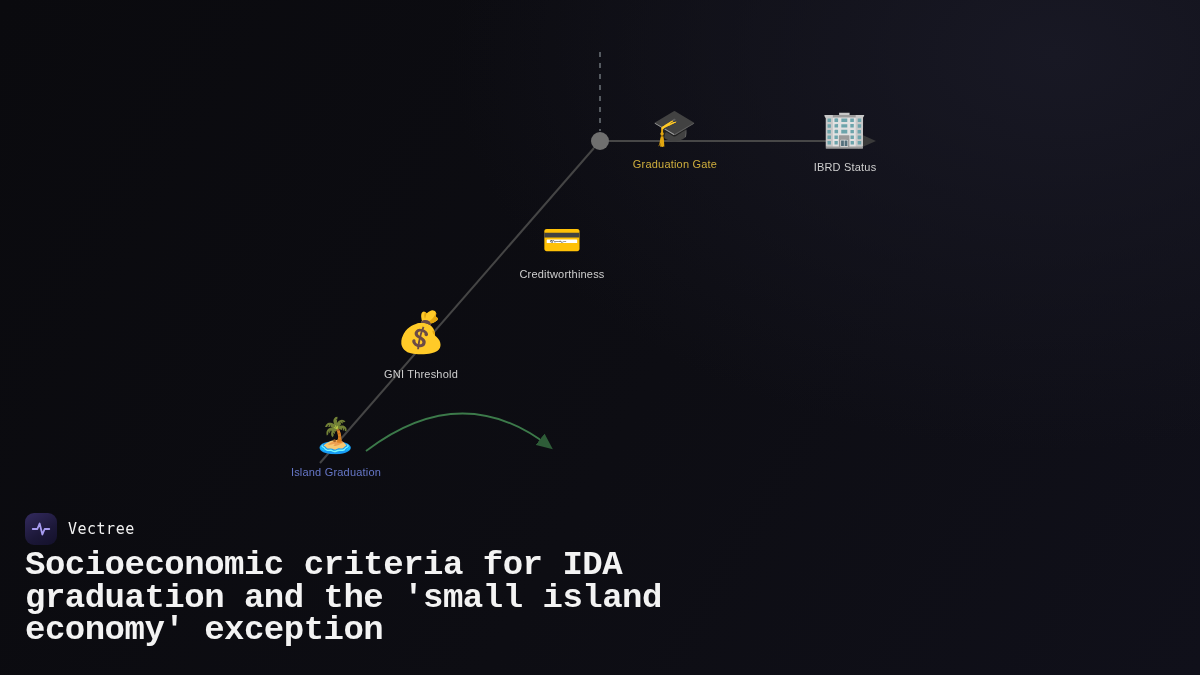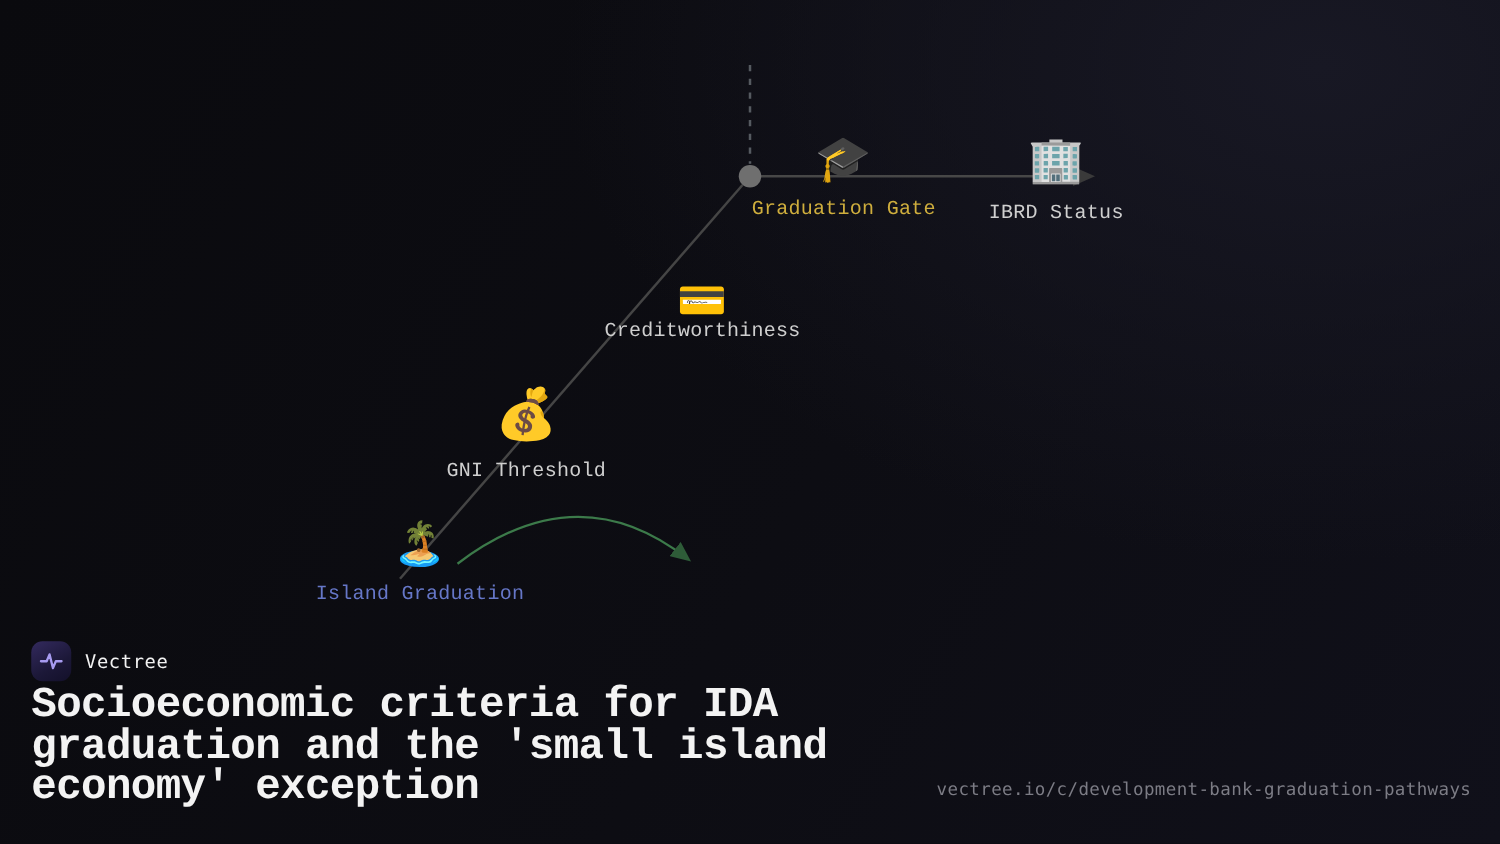--- a/index.html
+++ b/index.html
@@ -32,36 +32,36 @@
     white-space: nowrap;
   }
   .node .emoji {
     display: block;
     line-height: 1;
     font-family: "DejaVu Sans", sans-serif;
   }
   .node .label {
     display: block;
     margin-top: 14px;
-    font-size: 16px;
+    font-size: 11px;
     color: #cfcfcf;
     letter-spacing: 0.2px;
-    font-family: Liberation Mono, monospace;
+    font-family: Liberation Sans, sans-serif;
   }
   .node-island  { left: 336px; top: 418px; }
   .node-island .emoji { font-size: 34px; }
   .node-island .label { color: #6677c8; }
 
   .node-gni     { left: 421px; top: 312px; }
   .node-gni .emoji { font-size: 40px; }
   .node-gni .label { margin-top: 16px; }
 
   .node-credit  { left: 562px; top: 224px; }
   .node-credit .emoji { font-size: 32px; }
-  .node-credit .label { margin-top: 0; }
+  .node-credit .label { margin-top: 12px; }
 
   .node-grad    { left: 675px; top: 110px; }
   .node-grad .emoji { font-size: 36px; }
   .node-grad .label { color: #cfae3d; margin-top: 12px; }
 
   .node-ibrd    { left: 845px; top: 111px; }
   .node-ibrd .emoji { font-size: 36px; }
   .node-ibrd .label { }
 
   
@@ -162,15 +162,14 @@
     <div class="brand-logo">
       <svg width="22" height="22" viewBox="0 0 24 24">
         <polyline points="3,12 8,12 10.5,6 13.5,18 16,12 21,12" fill="none" stroke="#a79bf0" stroke-width="2" stroke-linecap="round" stroke-linejoin="round"></polyline>
       </svg>
     </div>
     <div class="brand-name">Vectree</div>
   </div>
 
   <h1 class="card-title">Socioeconomic criteria for IDA graduation and the 'small island economy' exception</h1>
 
-  <div class="card-url">vectree.io/c/development-bank-graduation-pathways</div>
 
 </div>
 
 </body></html>

